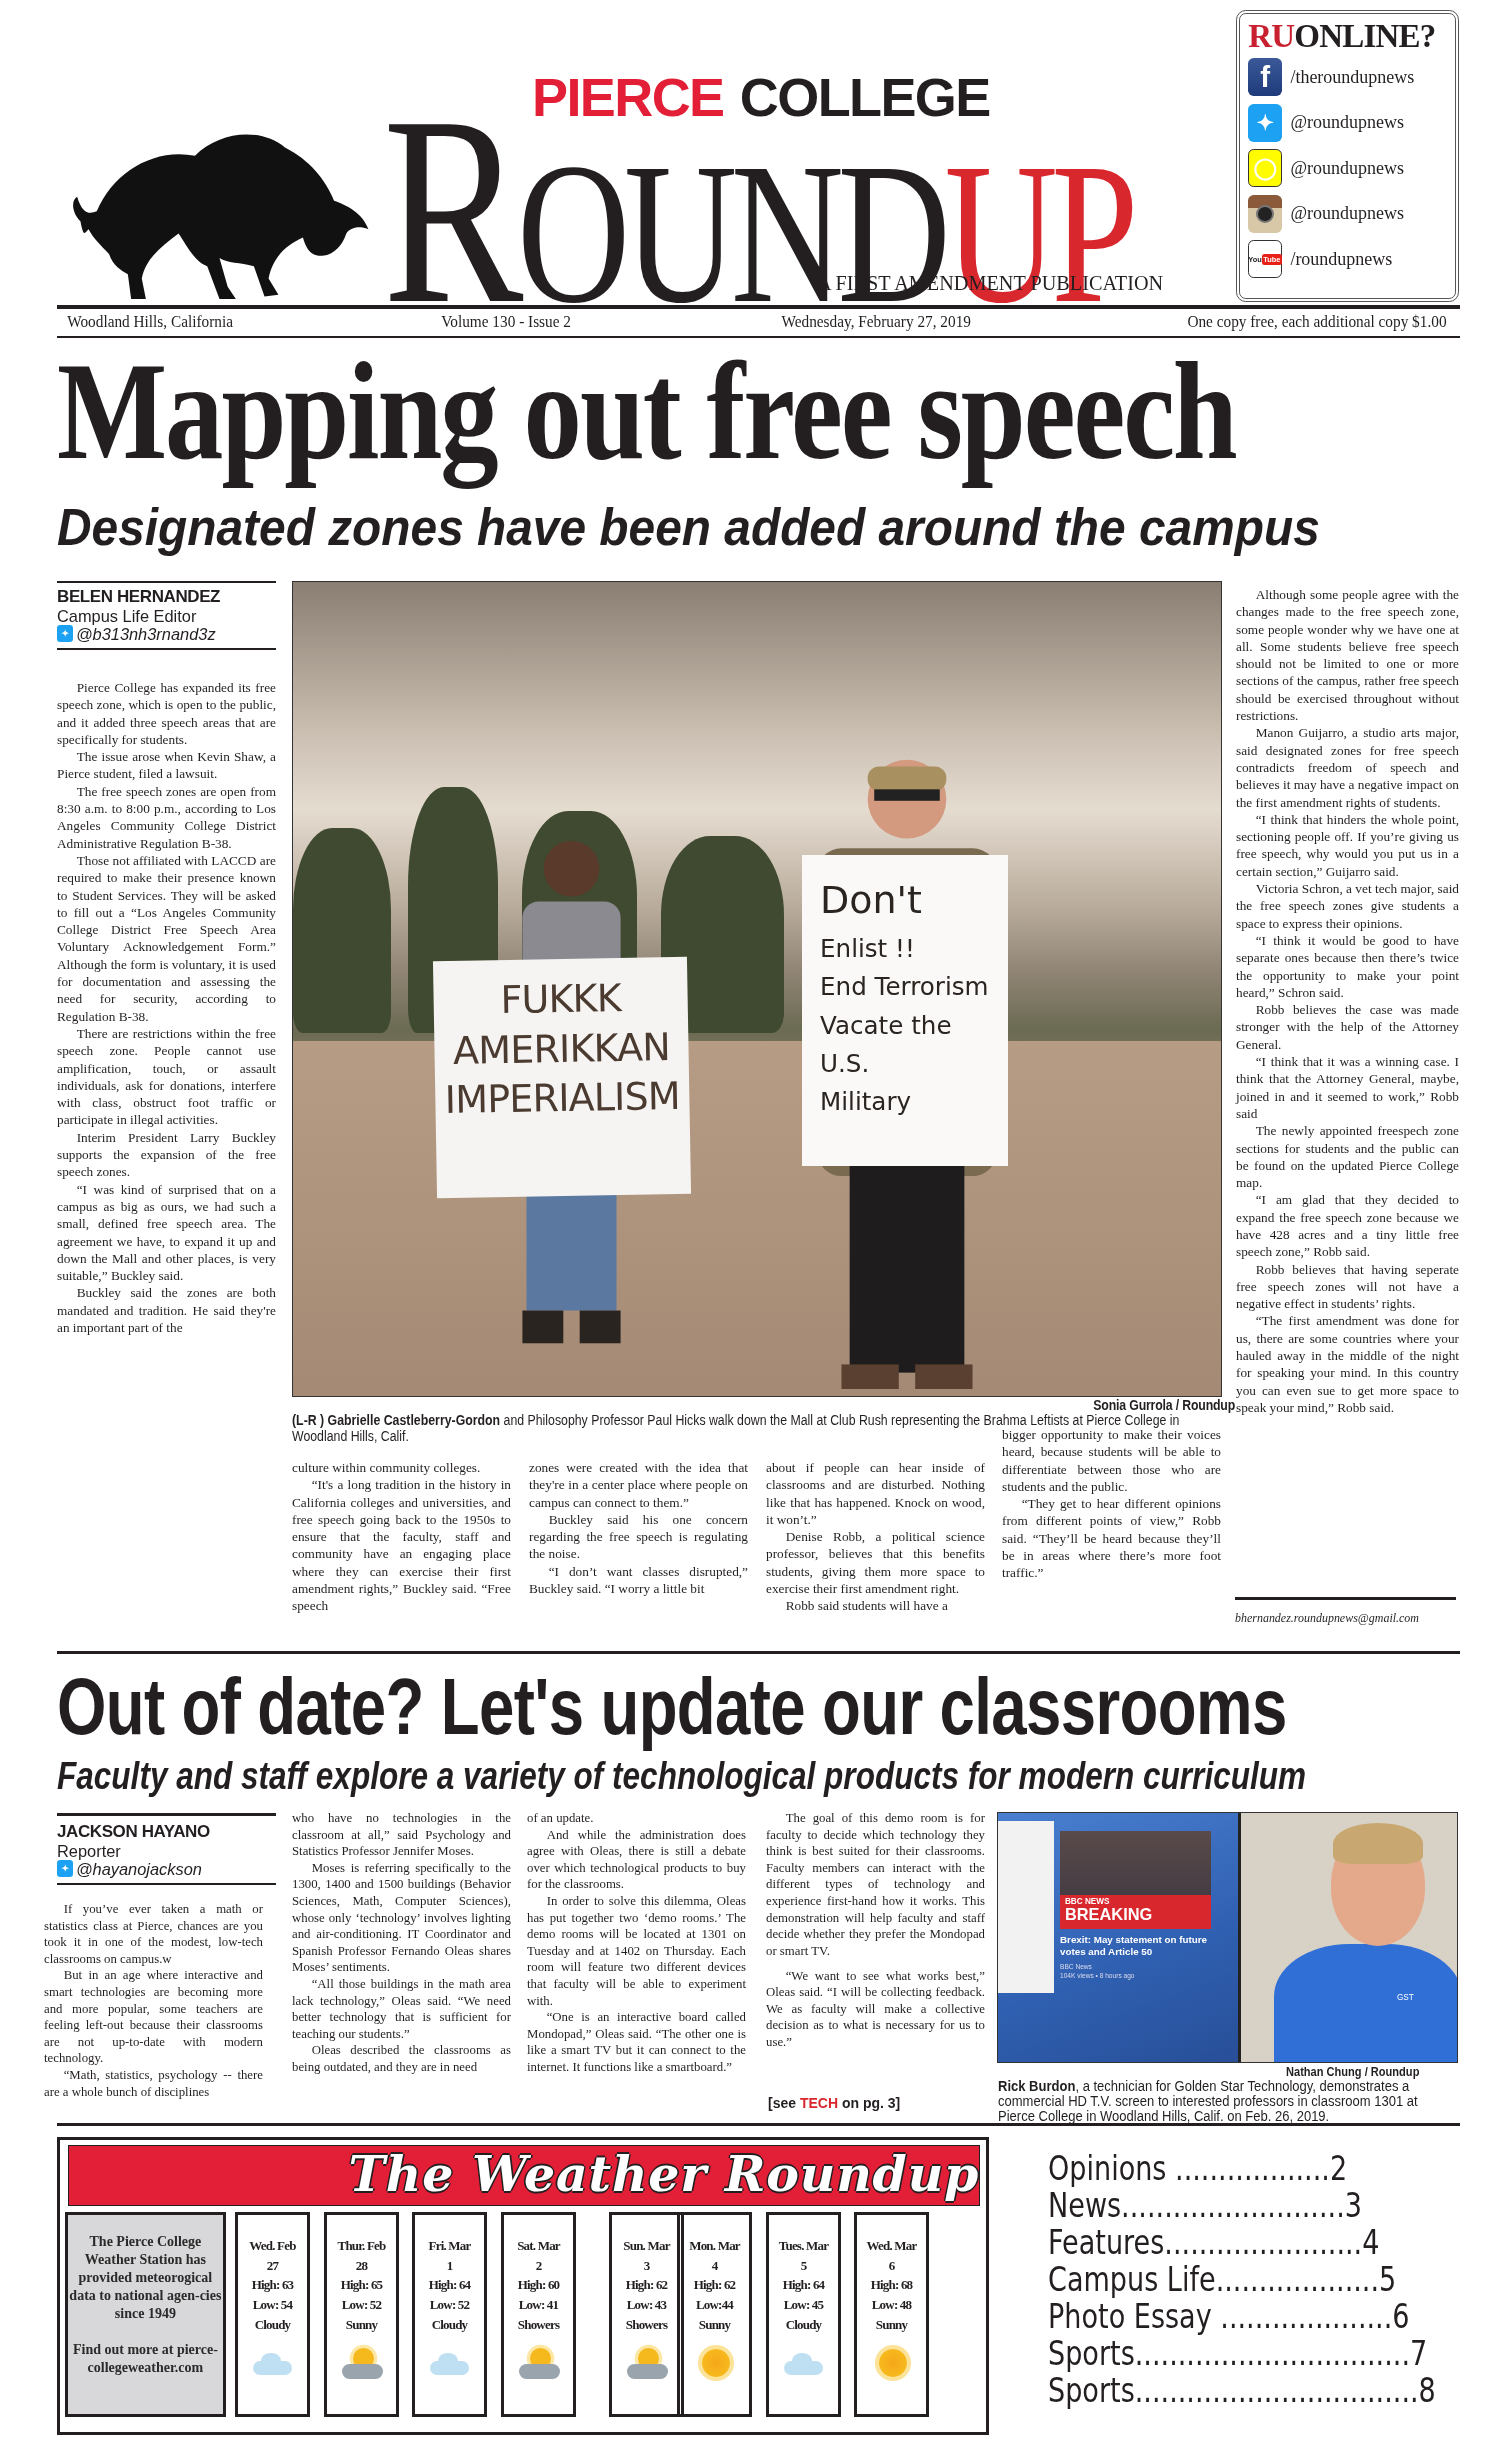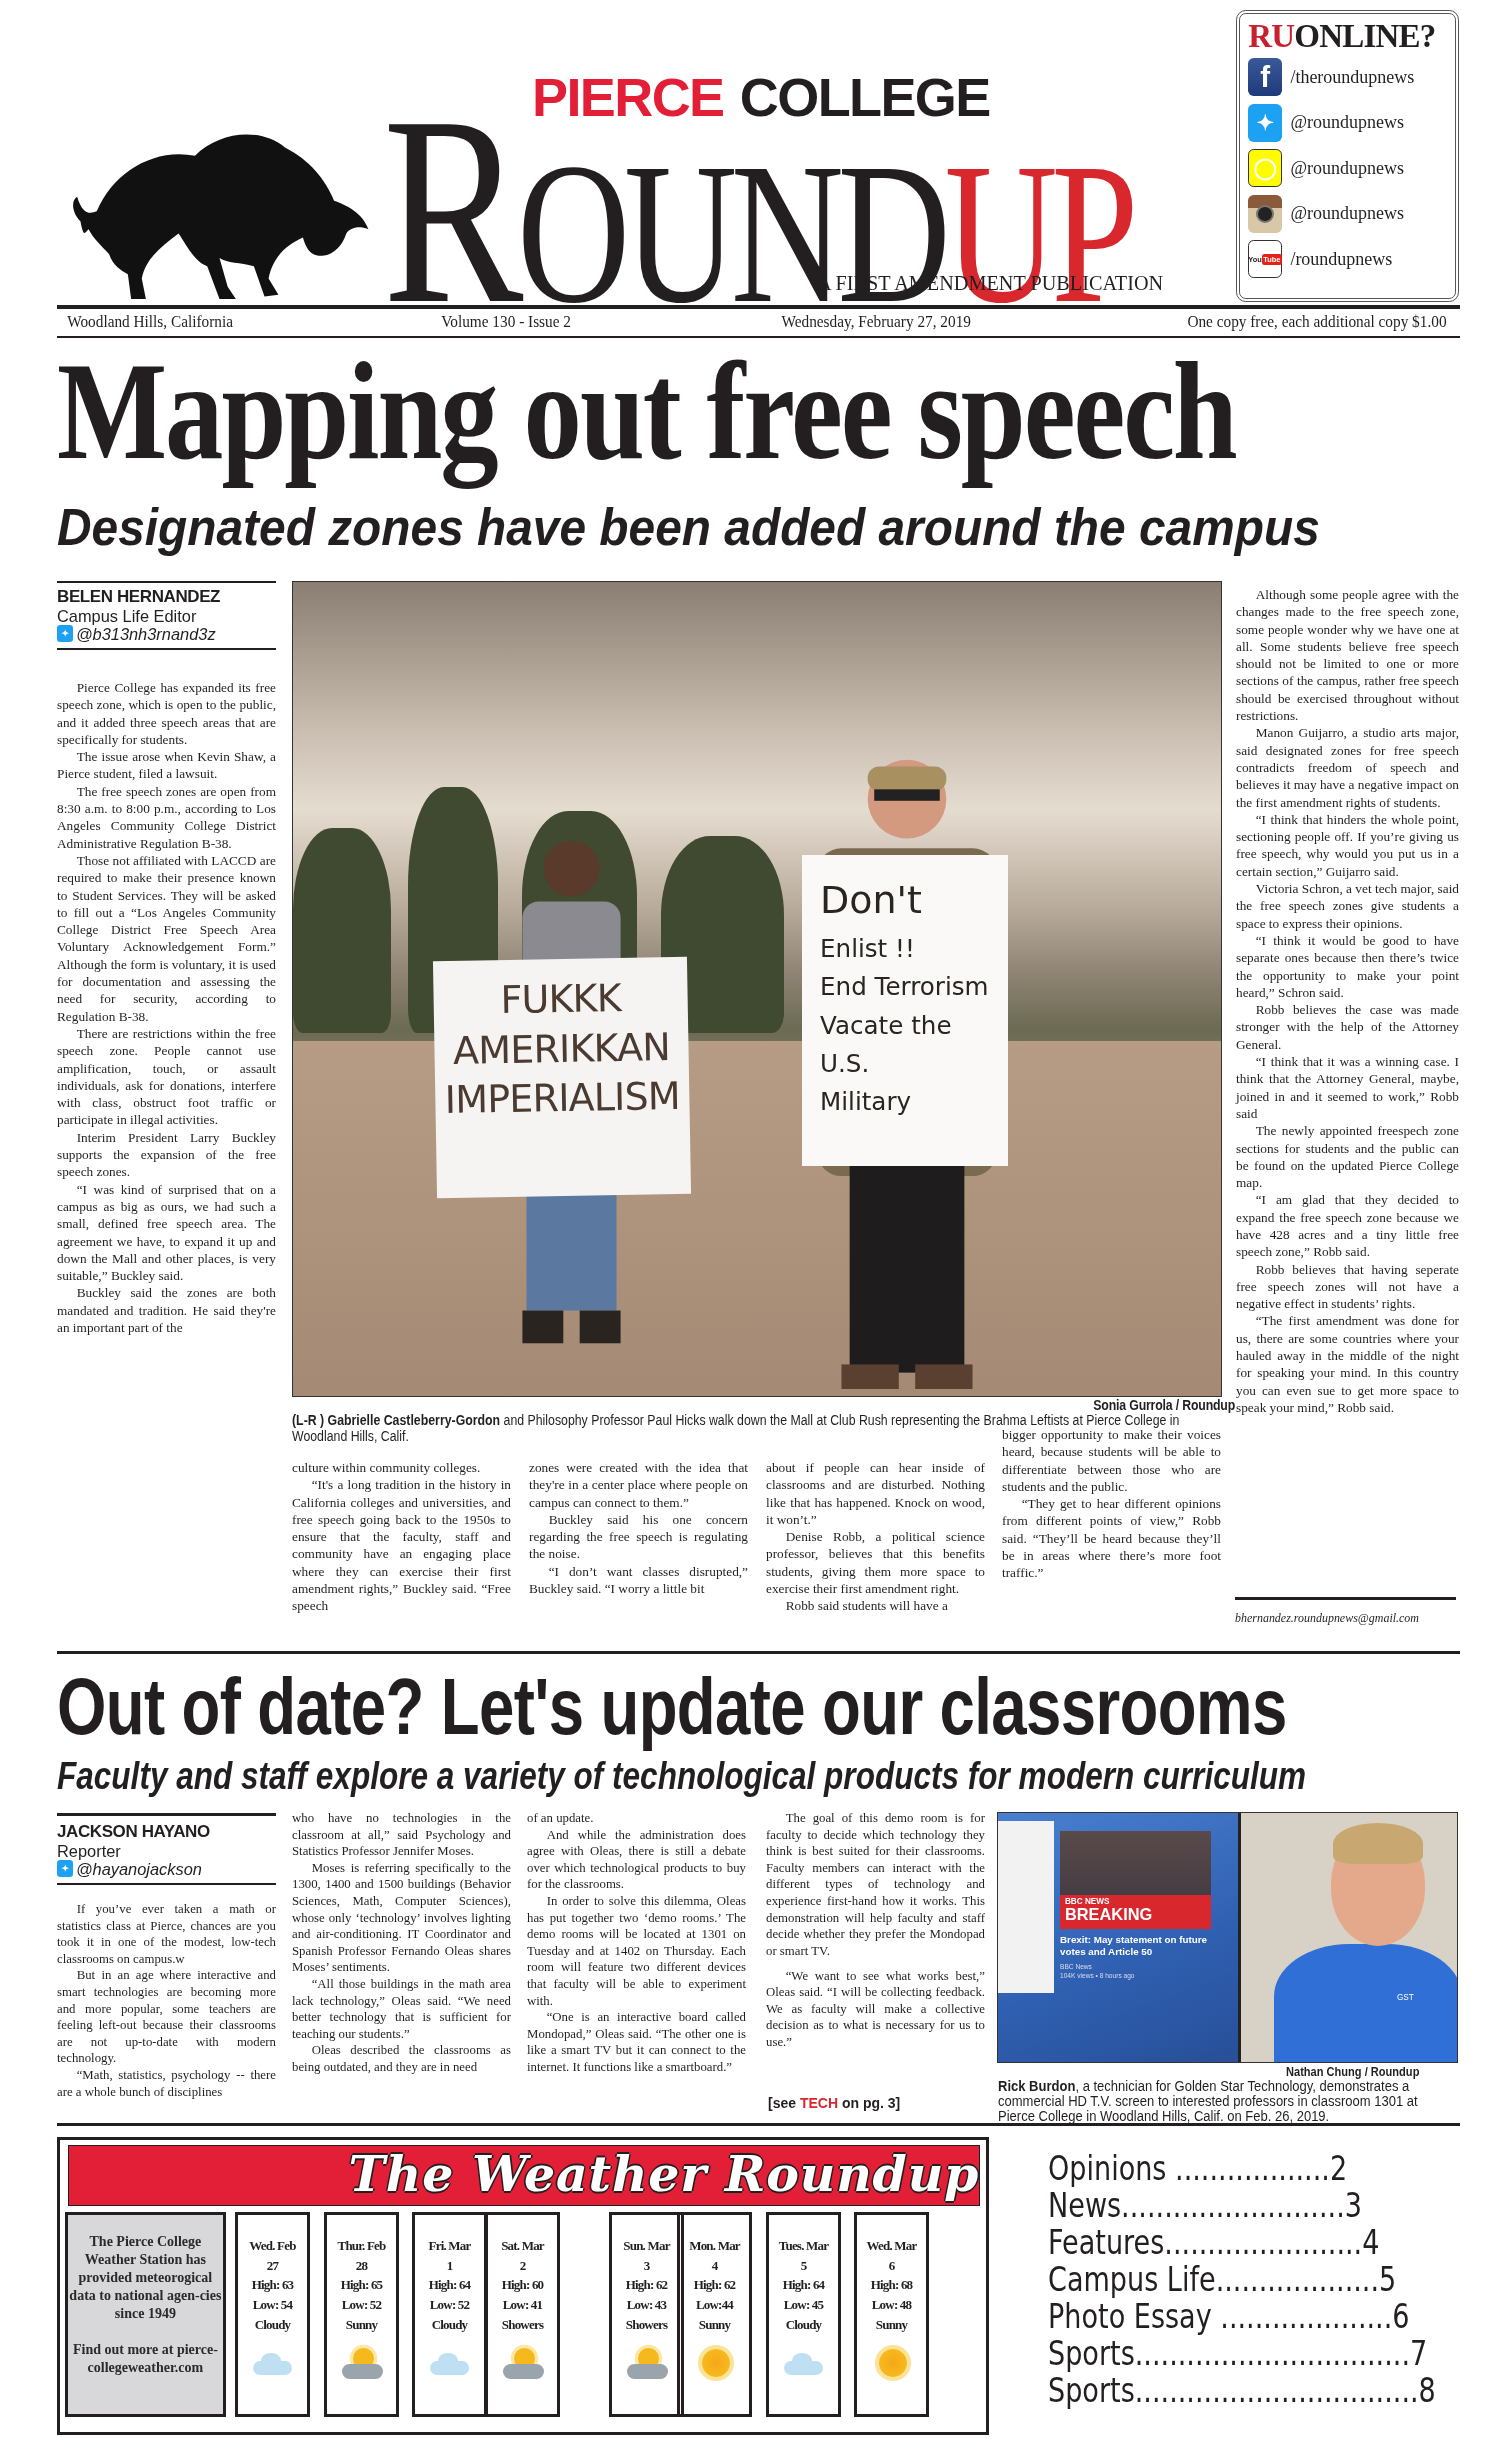--- a/index.html
+++ b/index.html
@@ -270,21 +270,21 @@
 <div class="abs byline" style="top:1818px; border-top:none; border-bottom:2.5px solid #231f20;">
   <div class="name">JACKSON HAYANO</div>
   <div class="role">Reporter</div>
   <div class="tw">
       <i>✦</i>
       <span>@hayanojackson</span>
     </div>
 </div>
 <div class="abs rule-thin" style="left:57px; width:219px; top:1813px; height:2.5px;"></div>
 
-<div class="abs col col2" style="left:57px; top:1901px; width:219px;">
+<div class="abs col col2" style="left:44px; top:1901px; width:219px;">
   <p>If you’ve ever taken a math or statistics class at Pierce, chances are you took it in one of the modest, low-tech classrooms on campus.w</p>
   <p>But in an age where interactive and smart technologies are becoming more and more popular, some teachers are feeling left-out because their classrooms are not up-to-date with modern technology.</p>
   <p>“Math, statistics, psychology -- there are a whole bunch of disciplines</p>
 </div>
 <div class="abs col col2" style="left:292px; top:1810px; width:219px;">
   <p class="noind">who have no technologies in the classroom at all,” said Psychology and Statistics Professor Jennifer Moses.</p>
   <p>Moses is referring specifically to the 1300, 1400 and 1500 buildings (Behavior Sciences, Math, Computer Sciences), whose only ‘technology’ involves lighting and air-conditioning. IT Coordinator and Spanish Professor Fernando Oleas shares Moses’ sentiments.</p>
   <p>“All those buildings in the math area lack technology,” Oleas said. “We need better technology that is sufficient for teaching our students.”</p>
   <p>Oleas described the classrooms as being outdated, and they are in need</p>
 </div>
@@ -361,21 +361,21 @@
   <div class="w-day" style="left:352px;">
     <div>Fri. Mar</div>
       <div>1</div>
       <div>High: 64</div>
       <div>Low: 52</div>
       <div>Cloudy</div>
     <div class="w-icon">
         <div class="cloud"></div>
       </div>
   </div>
-  <div class="w-day" style="left:425px;text-align:center;">
+  <div class="w-day" style="left:441px;text-align:center;">
     <div>Sat. Mar</div>
       <div>2</div>
       <div>High: 60</div>
       <div>Low: 41</div>
       <div>Showers</div>
     <div class="w-icon">
         <div class="sun-small"></div>
         <div class="cloud-grey"></div>
       </div>
   </div>

